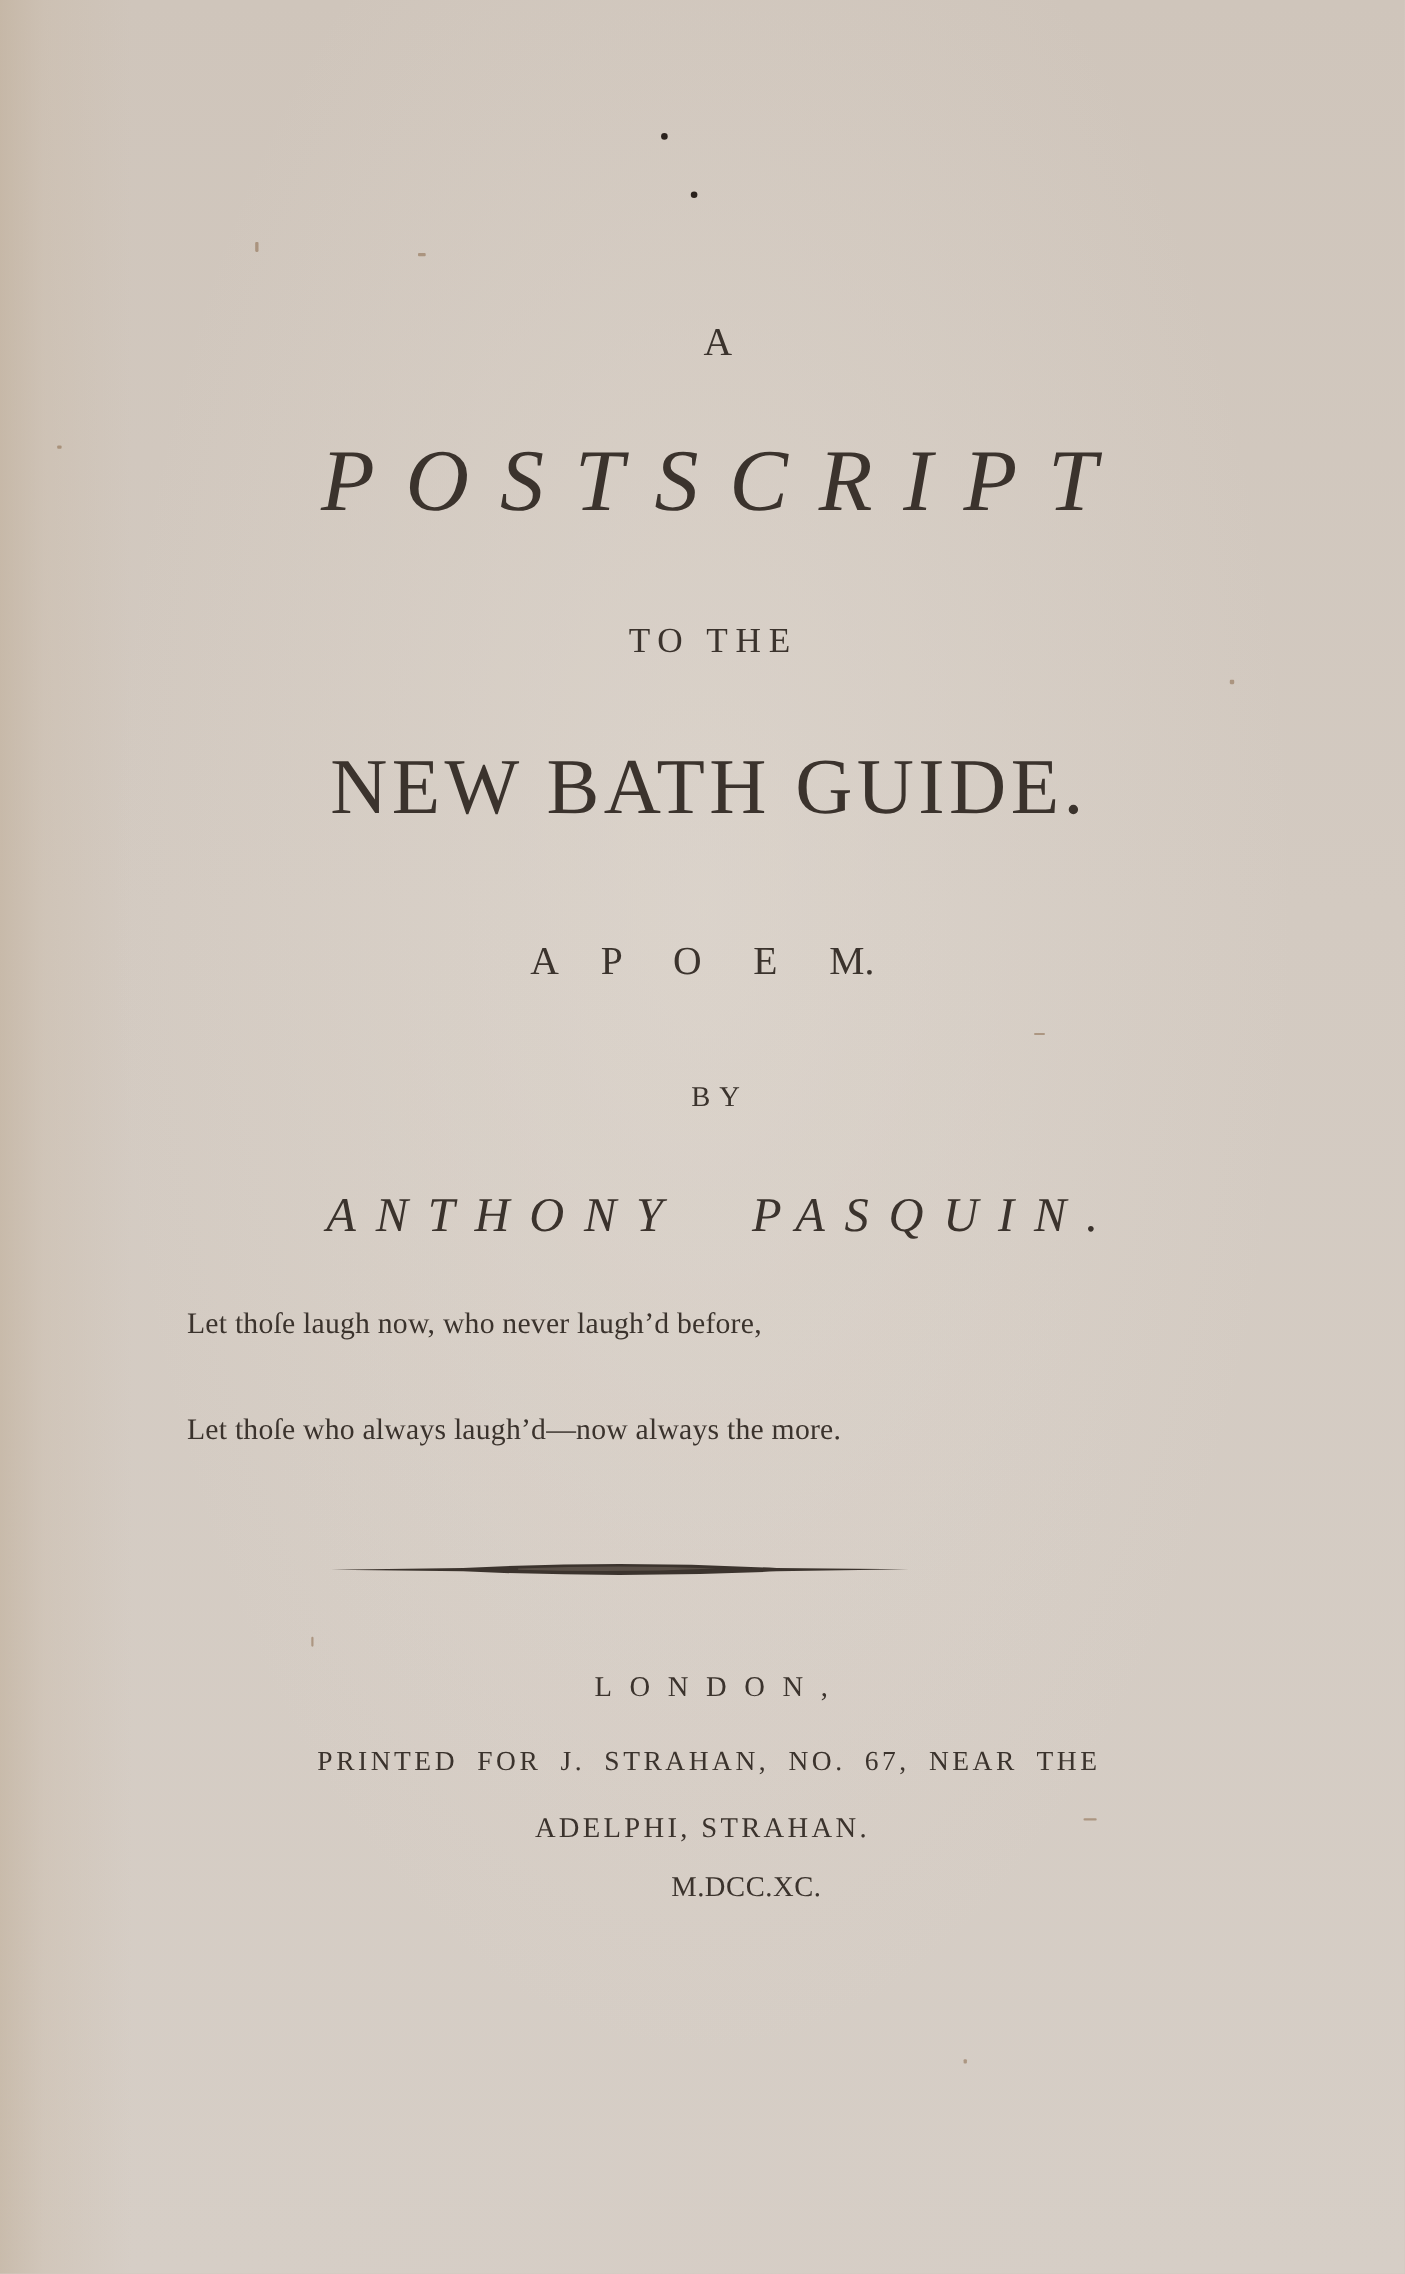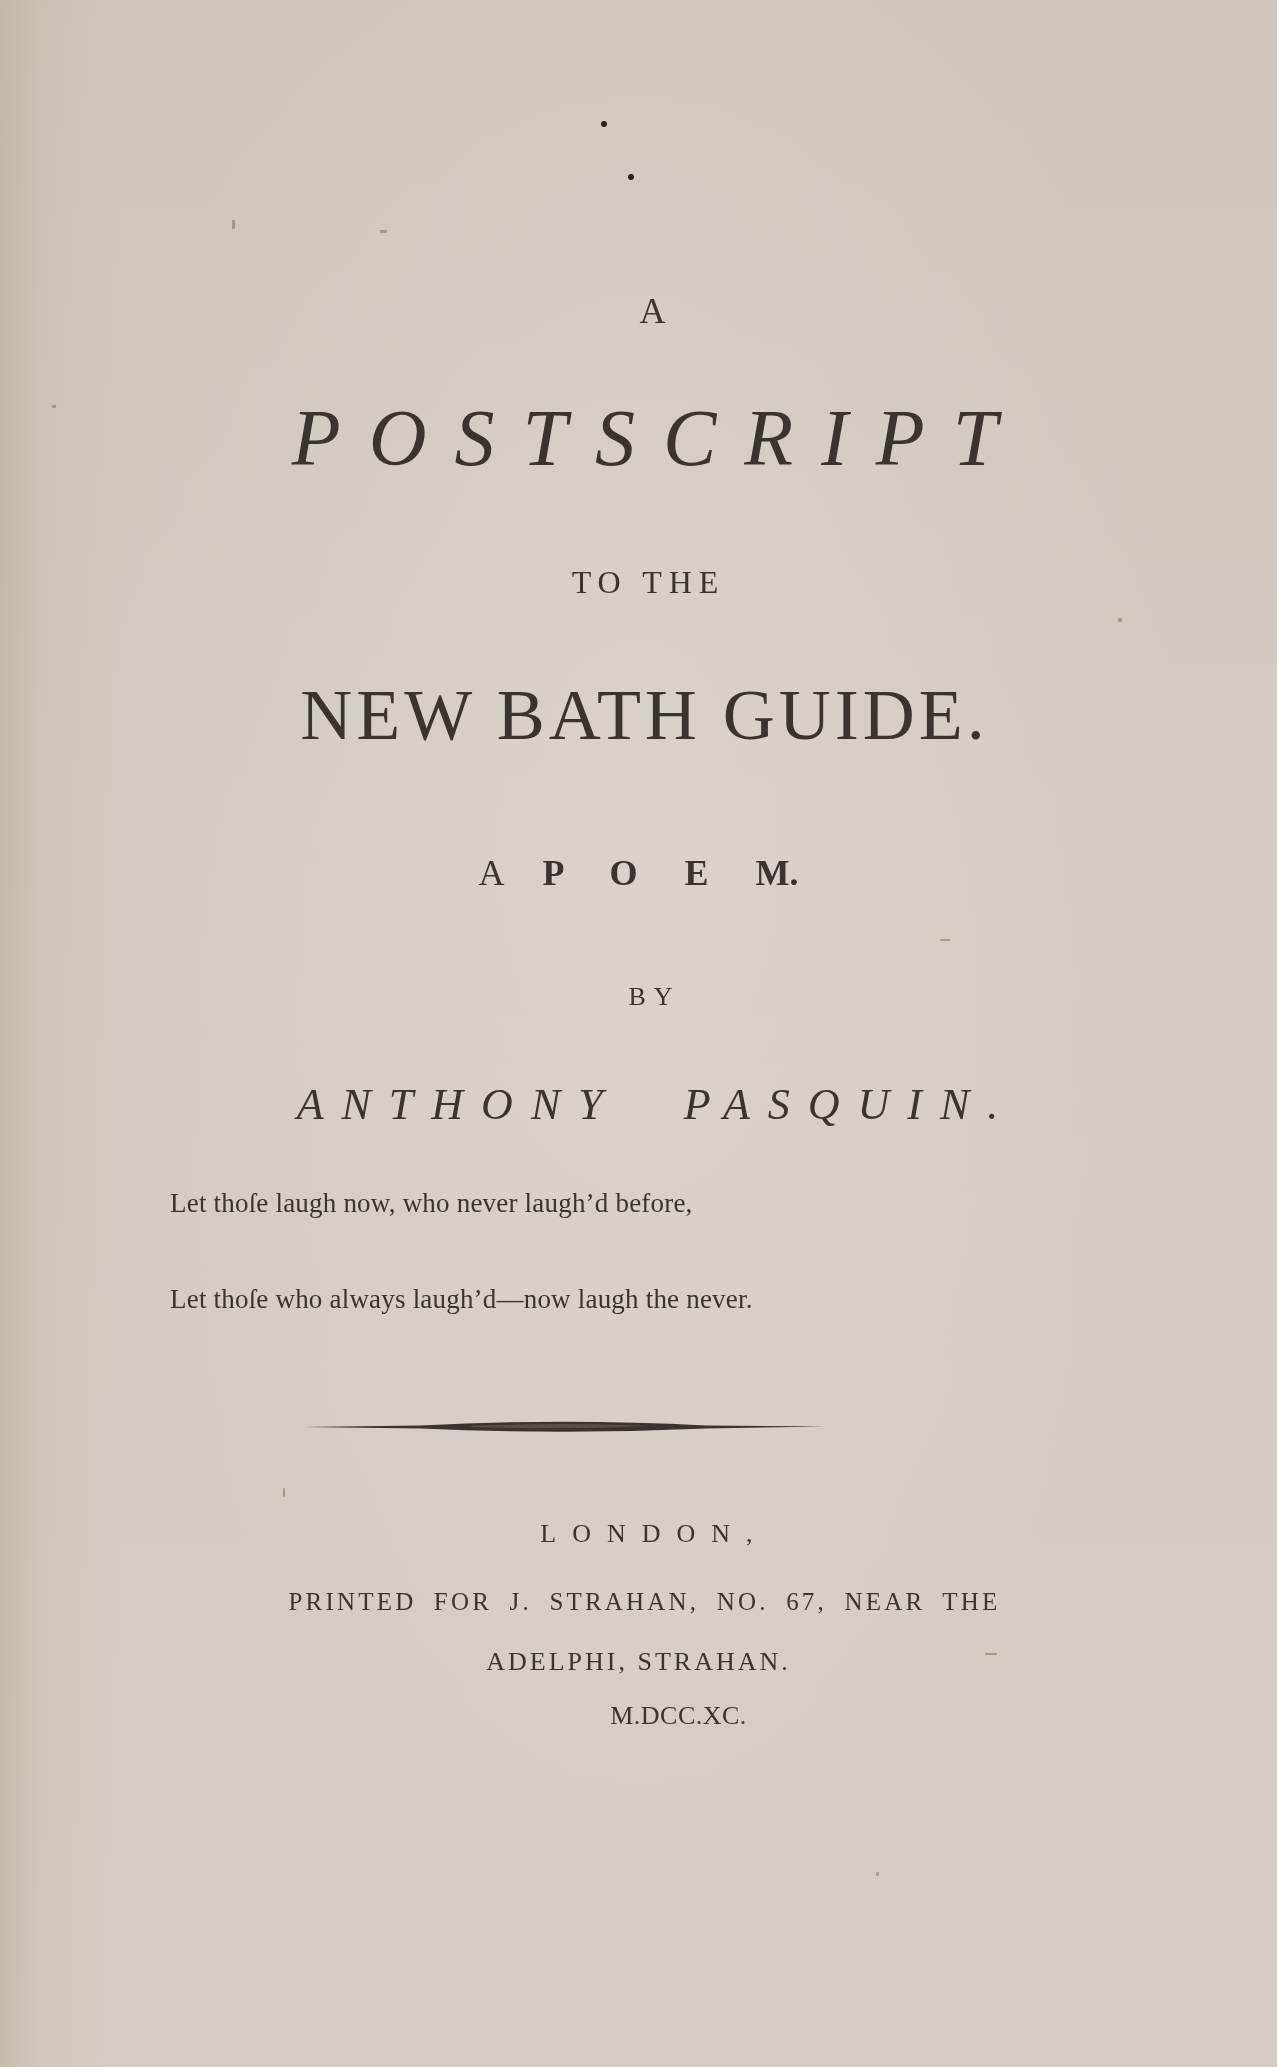--- a/index.html
+++ b/index.html
@@ -149,28 +149,28 @@
 <div class="fleck" style="left:283px;top:1488px;width:2px;height:9px;"></div>
 <div class="fleck" style="left:876px;top:1872px;width:3px;height:4px;"></div>
 
 <main>
   <div class="line title-a">A</div>
   <div class="line postscript">POSTSCRIPT</div>
   <div class="line to-the">TO THE</div>
   <div class="line guide">NEW BATH GUIDE.</div>
 
   <div class="line poem">
-    <span>A</span><span class="sp"></span><span style="word-spacing:38px;font-weight:bold;">P O E M.</span>
+    <span>A</span><span class="sp"></span><span style="word-spacing:38px;">P O E M.</span>
   </div>
 
   <div class="line by">BY</div>
   <div class="line author">ANTHONY PASQUIN.</div>
 
   <div class="motto motto-1">Let thoſe laugh now, who never laugh’d before,</div>
-  <div class="motto motto-2">Let thoſe who always laugh’d—now laugh the never.</div>
+  <div class="motto motto-2">Let thoſe who always laugh’d—now always the more.</div>
 
   <svg class="rule" viewBox="0 0 525 16" preserveAspectRatio="none">
     <path d="M0 8 L120 6.5 Q262 -1 405 6.5 L525 7.5 L405 9.5 Q262 16 120 9.5 Z" fill="#3b332d"></path>
     <path d="M170 7 Q262 3 350 7 Q262 11 170 8 Z" fill="#6e6259" opacity="0.6"></path>
   </svg>
 
   <div class="line london">LONDON,</div>
   <div class="line printed">PRINTED FOR J. STRAHAN, NO. 67, NEAR THE</div>
   <div class="line adelphi">ADELPHI, STRAHAN.</div>
   <div class="line year">M.DCC.XC.</div>

